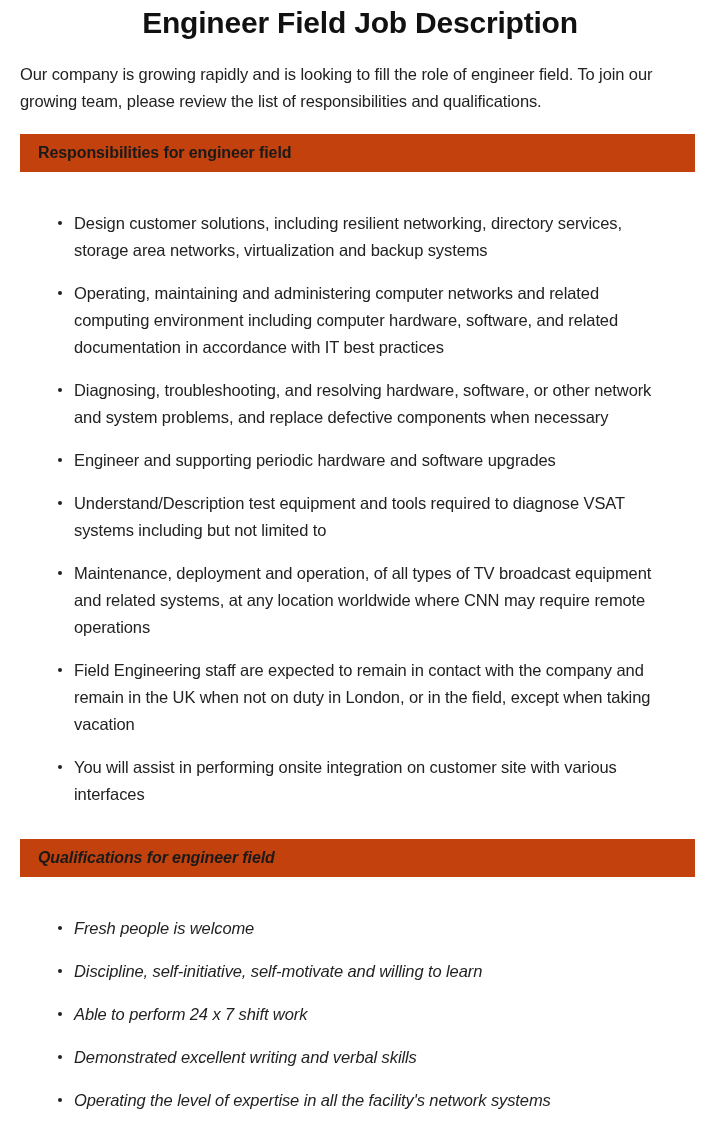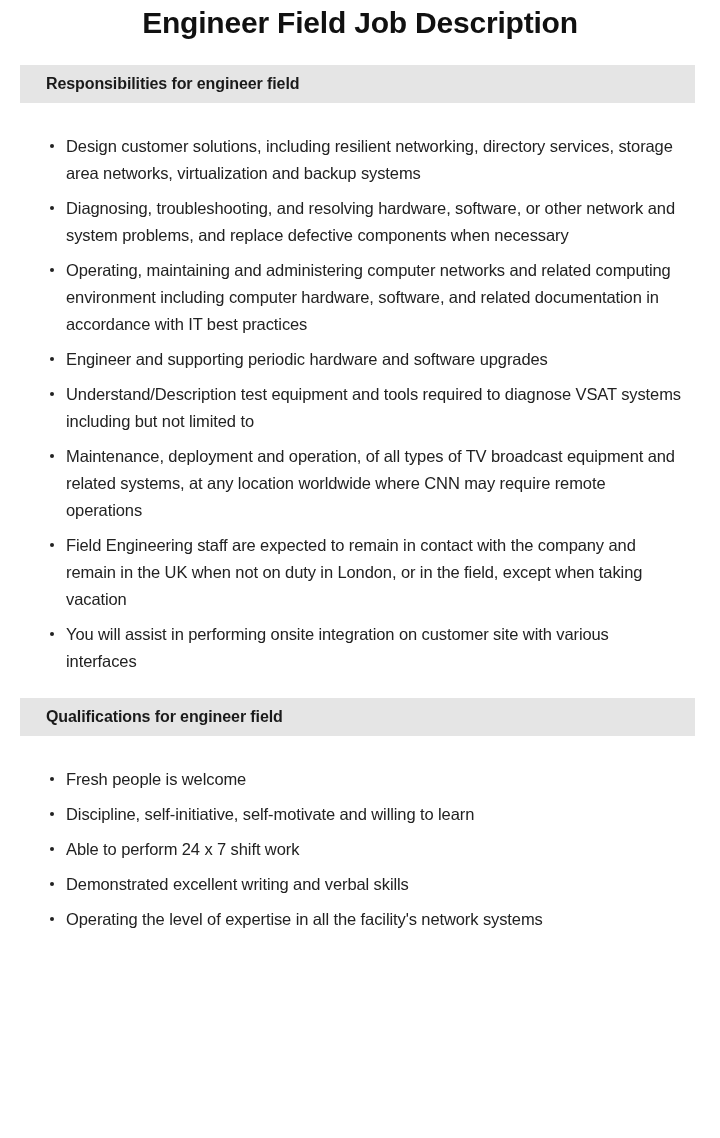--- a/index.html
+++ b/index.html
@@ -20,21 +20,21 @@
   .page {
     position: relative;
     width: 720px;
     height: 1138px;
     box-sizing: border-box;
   }
 
   
   .doc-title {
     margin: 0;
-    padding: 8px;
+    padding: 0;
     font-size: 30px;
     font-weight: bold;
     letter-spacing: -0.2px;
     text-align: center;
     color: #111111;
     line-height: 1.0;
     padding-top: 8px;
   }
 
   
@@ -51,29 +51,30 @@
   
   .section {
     margin: 0;
     padding: 0;
   }
   .section-responsibilities {
     padding-top: 19px;
   }
   .section-qualifications {
     padding-top: 15px;
+    font-style: italic;
   }
 
   .section-header {
-    background: #e5e5e5;
+    background: #c2410c;
     margin: 0 25px 0 20px;
     height: 38px;
     display: flex;
     align-items: center;
-    padding-left: 26px;
+    padding-left: 18px;
     box-sizing: border-box;
   }
   .section-header-text {
     font-size: 16px;
     font-weight: bold;
     color: #1a1a1a;
     letter-spacing: -0.1px;
   }
 
   
@@ -85,49 +86,50 @@
     padding-right: 30px;
     padding-left: 42px;
   }
   .bullet-item {
     position: relative;
     font-size: 16.5px;
     line-height: 27px;
     color: #222222;
     letter-spacing: -0.1px;
     padding-left: 16px;
-    margin: 8px;
+    margin: 16px;
   }
   .bullet-item::before {
     content: "";
     position: absolute;
     left: 0;
     top: 11px;
     width: 4px;
     height: 4px;
     border-radius: 50%;
     background: #222222;
   }
 </style>
 </head>
 <body>
 
 <div class="page">
 
   <h1 class="doc-title">Engineer Field Job Description</h1>
 
+  <p class="intro">Our company is growing rapidly and is looking to fill the role of engineer field. To join our growing team, please review the list of responsibilities and qualifications.</p>
 
   <div class="section section-responsibilities">
     <div class="section-header">
       <span class="section-header-text">Responsibilities for engineer field</span>
     </div>
     <ul class="bullet-list">
         <li class="bullet-item">Design customer solutions, including resilient networking, directory services, storage area networks, virtualization and backup systems</li>
+        <li class="bullet-item">Operating, maintaining and administering computer networks and related computing environment including computer hardware, software, and related documentation in accordance with IT best practices</li>
         <li class="bullet-item">Diagnosing, troubleshooting, and resolving hardware, software, or other network and system problems, and replace defective components when necessary</li>
-        <li class="bullet-item">Operating, maintaining and administering computer networks and related computing environment including computer hardware, software, and related documentation in accordance with IT best practices</li>
         <li class="bullet-item">Engineer and supporting periodic hardware and software upgrades</li>
         <li class="bullet-item">Understand/Description test equipment and tools required to diagnose VSAT systems including but not limited to</li>
         <li class="bullet-item">Maintenance, deployment and operation, of all types of TV broadcast equipment and related systems, at any location worldwide where CNN may require remote operations</li>
         <li class="bullet-item">Field Engineering staff are expected to remain in contact with the company and remain in the UK when not on duty in London, or in the field, except when taking vacation</li>
         <li class="bullet-item">You will assist in performing onsite integration on customer site with various interfaces</li>
       </ul>
   </div>
 
   <div class="section section-qualifications">
     <div class="section-header">

